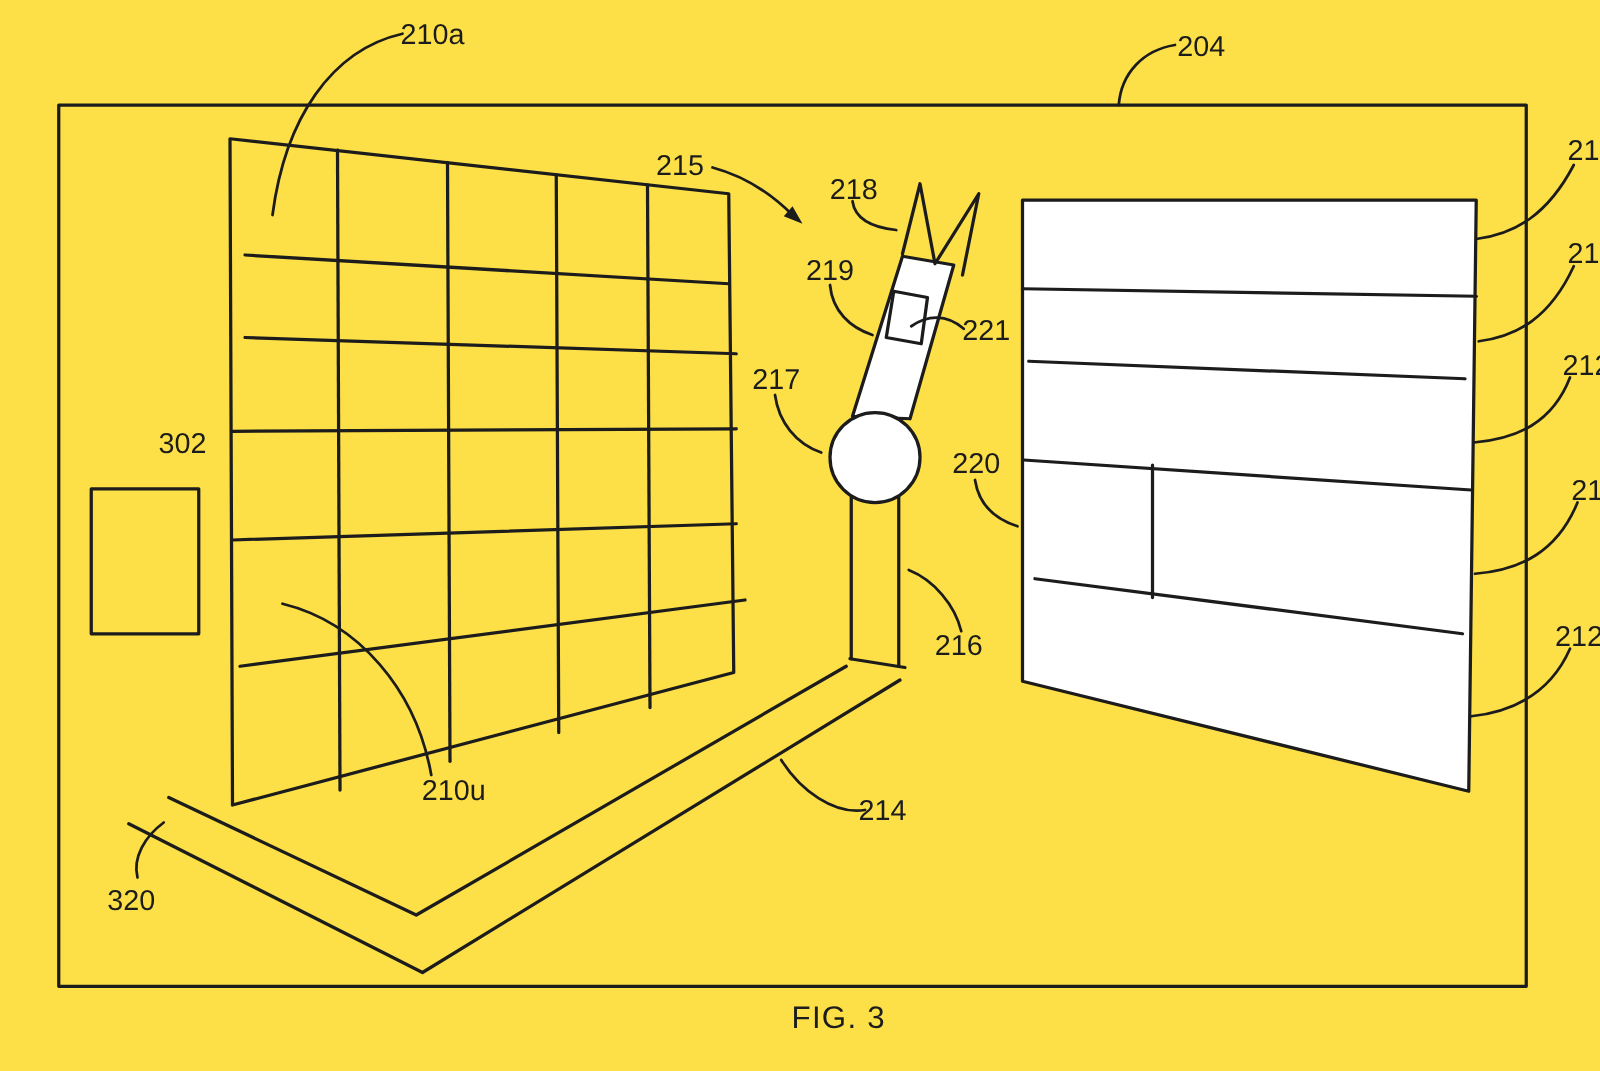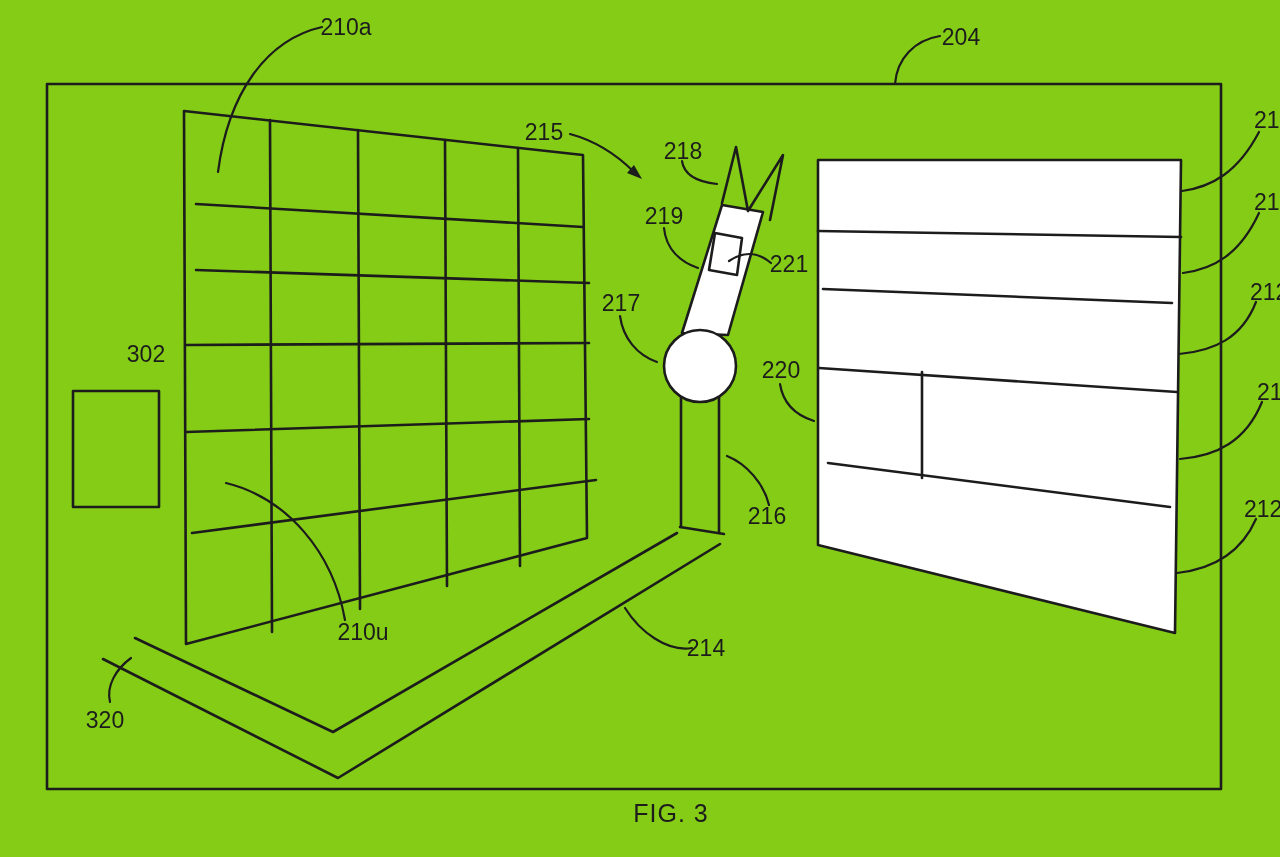--- a/index.html
+++ b/index.html
@@ -7,21 +7,21 @@
     padding: 0;
     background: #ffffff;
     width: 1280px;
     height: 857px;
     overflow: hidden;
   }
   .figure-canvas {
     position: relative;
     width: 1280px;
     height: 857px;
-    background: #84cc16;
+    background: #fde047;
   }
   svg {
     display: block;
   }
   .ln {
     fill: none;
     stroke: #1c1c1c;
     stroke-width: 2.6;
     stroke-linecap: round;
     stroke-linejoin: round;

